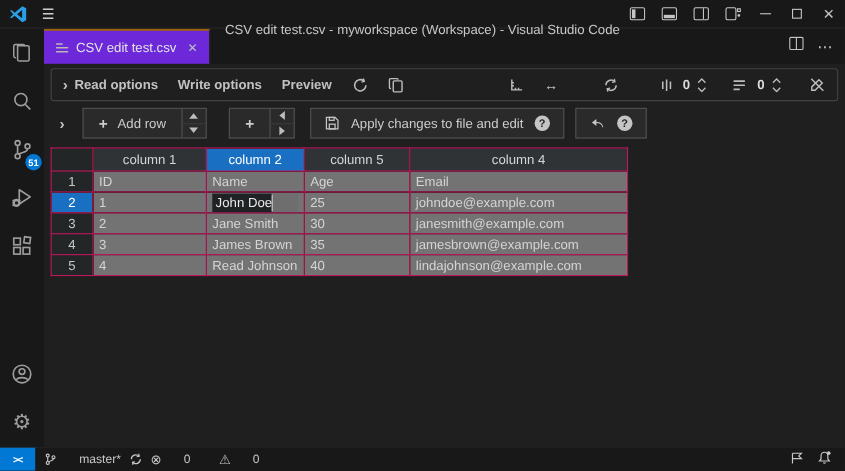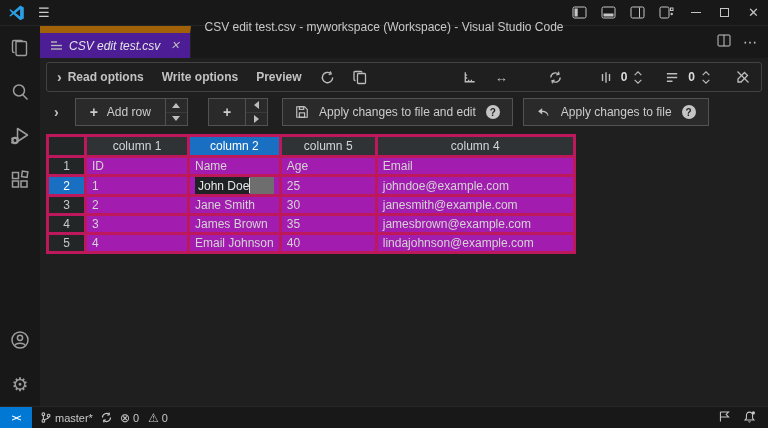--- a/index.html
+++ b/index.html
@@ -33,21 +33,21 @@
     align-items:center; justify-content:center; font-weight:bold; }
   .gear-glyph { font-size:19px; color:#9d9d9d; line-height:1; }
 
   .editor { flex:1; display:flex; flex-direction:column; background:#1f1f1f; min-width:0; }
 
   
   .tabbar { height:32px; background:#181818; display:flex; align-items:stretch; }
   .tab { display:flex; align-items:center; padding:0 10px; gap:6px; font-size:12px;
     border-right:1px solid #232323; }
   .tab.inactive { background:#181818; color:#73c991; }
-  .tab.active { background:#4c1d95; color:#e4e4e4; border-top:7px solid #a16207;font-style:italic; }
+  .tab.active { background:#6d28d9; color:#e4e4e4; border-top:2px solid #a16207; }
   .tab .close { color:#bdbdbd; font-size:11px; margin-left:4px; }
   .tab .u-badge { font-size:11px; }
   .tab-actions { margin-left:auto; display:flex; align-items:center; gap:12px; padding-right:10px; }
   .ellipsis { font-size:14px; color:#c5c5c5; letter-spacing:1px; }
 
   
   .webview { flex:1; padding:4px 6px 0 6px; }
 
   .toolbar1 { border:1px solid #424242; border-radius:3px; height:30px; display:flex;
     align-items:center; padding:0 10px; font-size:12px; font-weight:bold; color:#c2c2c2; }
@@ -74,44 +74,44 @@
   .tri-left { width:0; height:0; border-top:4px solid transparent; border-bottom:4px solid transparent; border-right:5px solid #bdbdbd; }
   .tri-right { width:0; height:0; border-top:4px solid transparent; border-bottom:4px solid transparent; border-left:5px solid #bdbdbd; }
   .apply-btn { display:flex; align-items:center; gap:10px; height:28px; padding:0 12px;
     border:1px solid #525252; background:#2a2a2a; font-size:12px; color:#cccccc; margin-right:10px; }
   .help-circle { width:14px; height:14px; border-radius:50%; background:#c5c5c5; color:#1f1f1f;
     font-size:10px; font-weight:bold; display:flex; align-items:center; justify-content:center; }
 
   
   .grid-wrap { margin-top:2px; }
   table.csv { border-collapse:collapse; font-size:12px; table-layout:fixed; }
-  table.csv th, table.csv td { border:3px solid #be185d; height:19px; padding:0 5px;
+  table.csv th, table.csv td { border:1px solid #be185d; height:19px; padding:0 5px;
     overflow:hidden; white-space:nowrap; }
   table.csv thead th { background:#2f3335; color:#d2d6d8; font-weight:normal;
     text-align:center; height:21px; }
   table.csv thead th.corner { background:#232627; }
   table.csv thead th.sel { background:#1970c2; color:#ffffff;margin-left:44px; }
   th.rownum { background:#232627; color:#c8c8c8; font-weight:normal; text-align:center; }
   th.rownum.sel { background:#1970c2; color:#ffffff; }
-  table.csv td { background:#a21caf; color:#d4d4d4; text-align:left; }
+  table.csv td { background:#737373; color:#d4d4d4; text-align:left; }
   td.editcell { padding:0; border:2px solid #5b98d8;margin-top:38px; }
   .edit-inner { display:flex; height:17px; align-items:stretch; }
   .edit-text { display:flex; align-items:center; padding-left:3px; background:#1e2224;
     color:#e8e8e8; }
   .caret { width:1px; background:#dddddd; margin:1px 0; }
   .edit-filler { flex:1; background:#6e6e6e; }
 
   
   .statusbar { height:22px; background:#181818; border-top:1px solid #262626; display:flex;
     align-items:center; font-size:11px; color:#c8c8c8; }
   .remote-ind { width:32px; height:100%; background:#0078d4; color:#ffffff; display:flex;
     align-items:center; justify-content:center; font-size:9px; font-weight:bold;
     letter-spacing:-1px; }
   .sb-left { display:flex; align-items:center; gap:7px; margin-left:8px; }
-  .sb-item { display:flex; align-items:center; gap:3px; }
+  .sb-item { display:flex; align-items:center; gap:20px; }
   .sb-right { margin-left:auto; display:flex; align-items:center; gap:12px; margin-right:12px; }
   .glyph { font-size:12px; line-height:1; }
 </style>
 </head>
 <body>
 
 <div class="titlebar">
   <span class="vscode-logo">
     <svg width="17" height="16" viewBox="0 0 16 16">
       <path fill="#2b9fe3" d="M11.8 0.6 L4.9 6.5 L1.9 4.2 L0.7 4.8 L3.6 7.9 L0.7 11.0 L1.9 11.6 L4.9 9.3 L11.8 15.2 L15.3 13.4 L15.3 2.4 Z M11.6 4.2 L11.6 11.6 L7.0 7.9 Z"></path>
@@ -162,20 +162,30 @@
       <svg width="24" height="24" viewBox="0 0 24 24" fill="none" stroke="#9d9d9d" stroke-width="1.4">
         <path d="M8 5.5 H17 a1.5 1.5 0 0 1 1.5 1.5 V18 a1.5 1.5 0 0 1 -1.5 1.5 H9.5 a1.5 1.5 0 0 1 -1.5 -1.5 Z"></path>
         <path d="M6.5 16.5 H6 a1.5 1.5 0 0 1 -1.5 -1.5 V6 A1.5 1.5 0 0 1 6 4.5 h7 A1.5 1.5 0 0 1 14.5 6"></path>
       </svg>
     </span>
     <span class="ab-item">
       <svg width="24" height="24" viewBox="0 0 24 24" fill="none" stroke="#9d9d9d" stroke-width="1.5">
         <circle cx="11" cy="10.5" r="5.5"></circle>
           <line x1="14.8" y1="14.8" x2="19.5" y2="19.5"></line>
       </svg>
+    </span>
+    <span class="ab-item">
+      <svg width="24" height="24" viewBox="0 0 24 24" fill="none" stroke="#9d9d9d" stroke-width="1.5">
+        <circle cx="8" cy="6" r="2.2"></circle>
+          <circle cx="8" cy="18" r="2.2"></circle>
+          <circle cx="17" cy="9" r="2.2"></circle>
+        <path d="M8 8.2 V15.8"></path>
+          <path d="M17 11.2 C17 15 11 14 8.8 16.5"></path>
+      </svg>
+      <span class="scm-badge">51</span>
     </span>
     <span class="ab-item">
       <svg width="24" height="24" viewBox="0 0 24 24" fill="none" stroke="#9d9d9d" stroke-width="1.5">
         <path d="M9.5 4.5 L19.5 11 L9.5 17.5 Z" stroke-linejoin="round"></path>
         <circle cx="7" cy="16.5" r="3" fill="#181818"></circle>
         <path d="M5 14.8 l-1.5 -1 M5 18.2 l-1.7 0.8 M9 14.8 l1.5 -1"></path>
         <circle cx="7" cy="16.5" r="2.2"></circle>
       </svg>
     </span>
     <span class="ab-item">
@@ -337,21 +347,20 @@
               <rect x="5" y="2" width="5" height="3"></rect>
           </svg>
           <span>Apply changes to file and edit</span>
           <span class="help-circle">?</span>
         </button>
 
         <button class="apply-btn">
           <svg width="15" height="14" viewBox="0 0 16 16">
             <path d="M13.5 12.5 C13.5 8.5 10.5 6.7 6.5 6.7 V3.6 L1.8 7.2 L6.5 10.8 V7.9 C9.6 7.9 12.3 9.3 13 12.5 Z" fill="#c5c5c5"></path>
           </svg>
-          <span>Apply changes to file</span>
           <span class="help-circle">?</span>
         </button>
       </div>
 
       <div class="grid-wrap">
         <table class="csv">
           <colgroup>
             <col style="width:38px">
               <col style="width:103px">
               <col style="width:89px">
@@ -398,21 +407,21 @@
             <tr>
               <th class="rownum">4</th>
               <td>3</td>
               <td>James Brown</td>
               <td>35</td>
               <td>jamesbrown@example.com</td>
             </tr>
             <tr>
               <th class="rownum">5</th>
               <td>4</td>
-              <td>Email Johnson</td>
+              <td>Read Johnson</td>
               <td>40</td>
               <td>lindajohnson@example.com</td>
             </tr>
           </tbody>
         </table>
       </div>
 
     </div>
   </div>
 </div>

